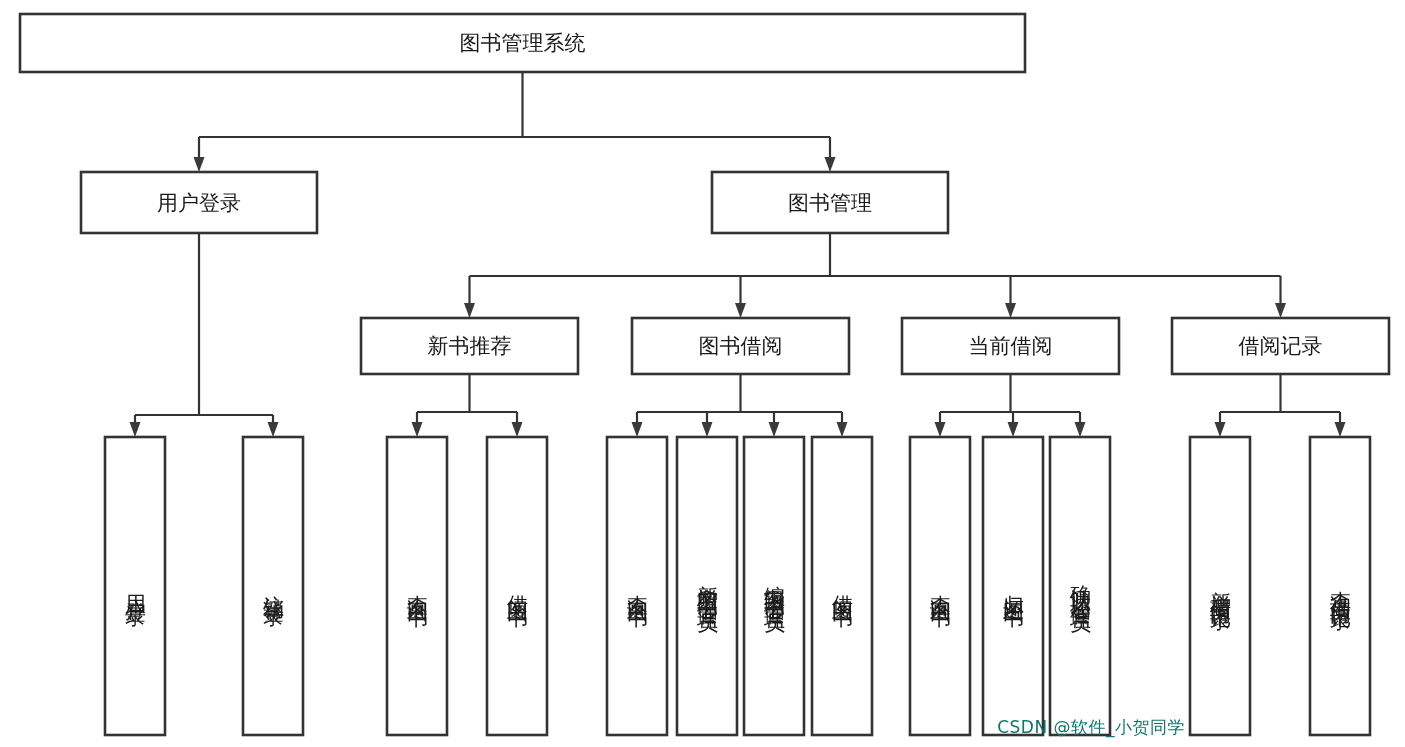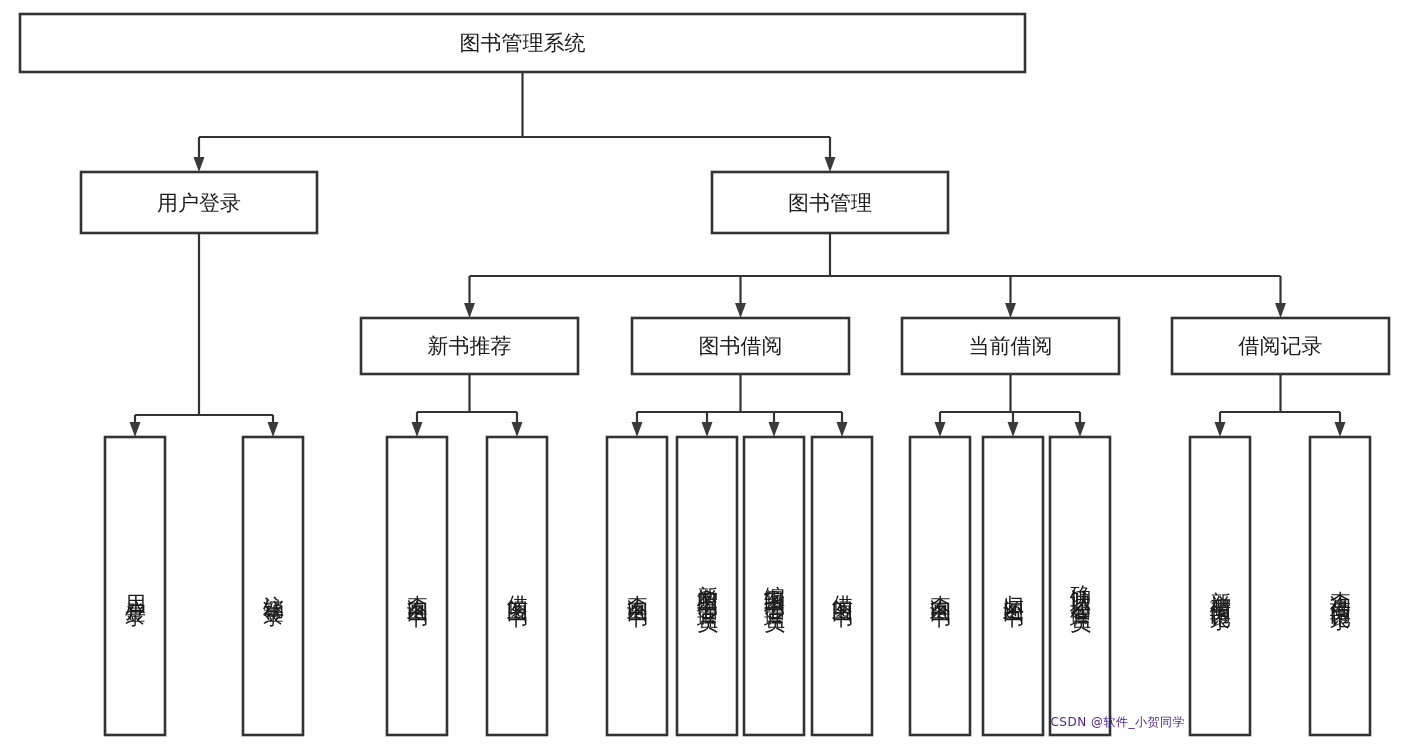--- a/index.html
+++ b/index.html
@@ -63,24 +63,24 @@
     font-size: 21px;
     line-height: 1;
     letter-spacing: 4px;
     color: #1b1b1b;
     white-space: nowrap;
     user-select: none;
   }
   .watermark {
     position: absolute;
     right: 8px;
-    bottom: 16px;
-    font-family: "DejaVu Sans", "Liberation Sans", sans-serif;
-    font-size: 12px;
-    color: #4c1d95;
+    bottom: 8px;
+    font-family: "DejaVu Sans", "Liberation Sans", sans-serif;
+    font-size: 17px;
+    color: #0f766e;
     white-space: nowrap;
     letter-spacing: 0.5px;
   }
 </style>
 </head>
 <body>
 
 <div id="diagram-root">
 
   <svg id="flow-svg" viewBox="0 0 1405 747">

